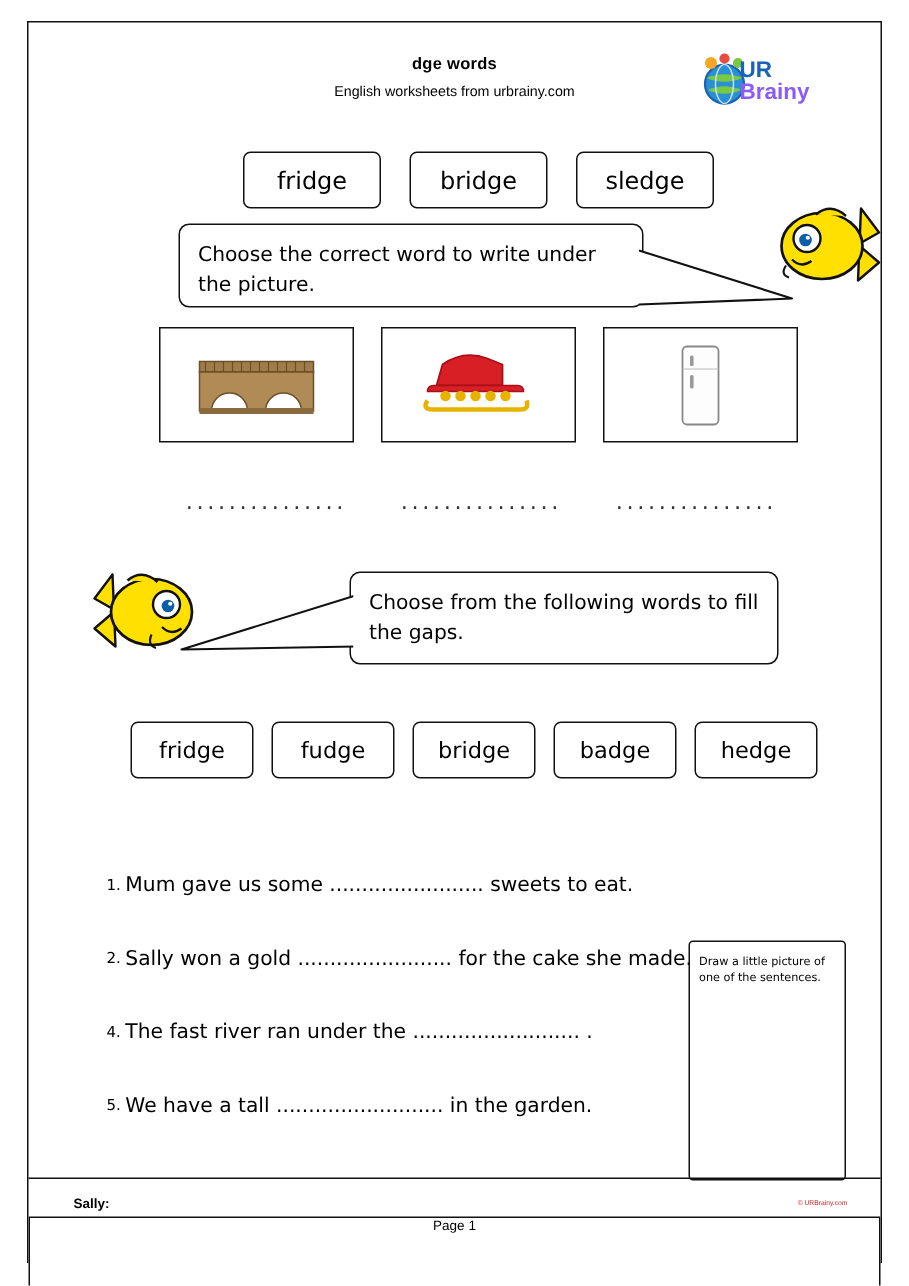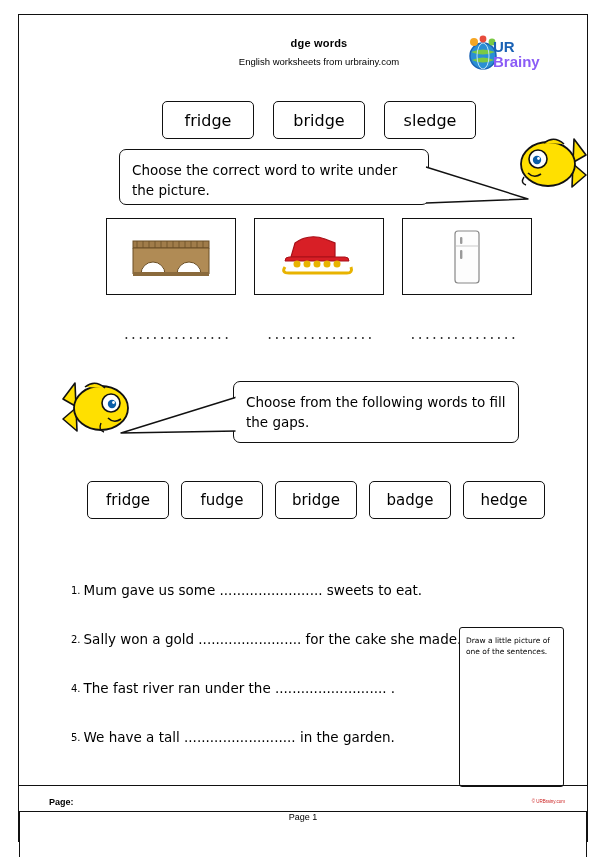--- a/index.html
+++ b/index.html
@@ -22,21 +22,21 @@
     width: 570px;
     height: 828px;
     border: 1px solid #111;
     box-sizing: border-box;
     background: #fff;
   }
 
   
   .header {
     position: absolute;
-    left: 16px; top: 22px;
+    left: 0; top: 22px;
     width: 100%;
     text-align: center;
   }
   .title {
     font-size: 11px;
     font-weight: bold;
     letter-spacing: .2px;
   }
   .subtitle {
     font-size: 9.5px;
@@ -348,18 +348,18 @@
     </div>
     <div class="sentence">
       <span class="num">5.</span><span>We have a tall .......................... in the garden.</span>
     </div>
   </div>
 
   <div class="drawbox">Draw a little picture of one of the sentences.</div>
 
   <div class="footer-line"></div>
   <div class="footer">
-    <span class="name">Page:</span>
+    <span class="name">Sally:</span>
     <span class="page">Page 1</span>
     <span class="copy">© URBrainy.com</span>
   </div>
 
 </div>
 
 </body></html>

